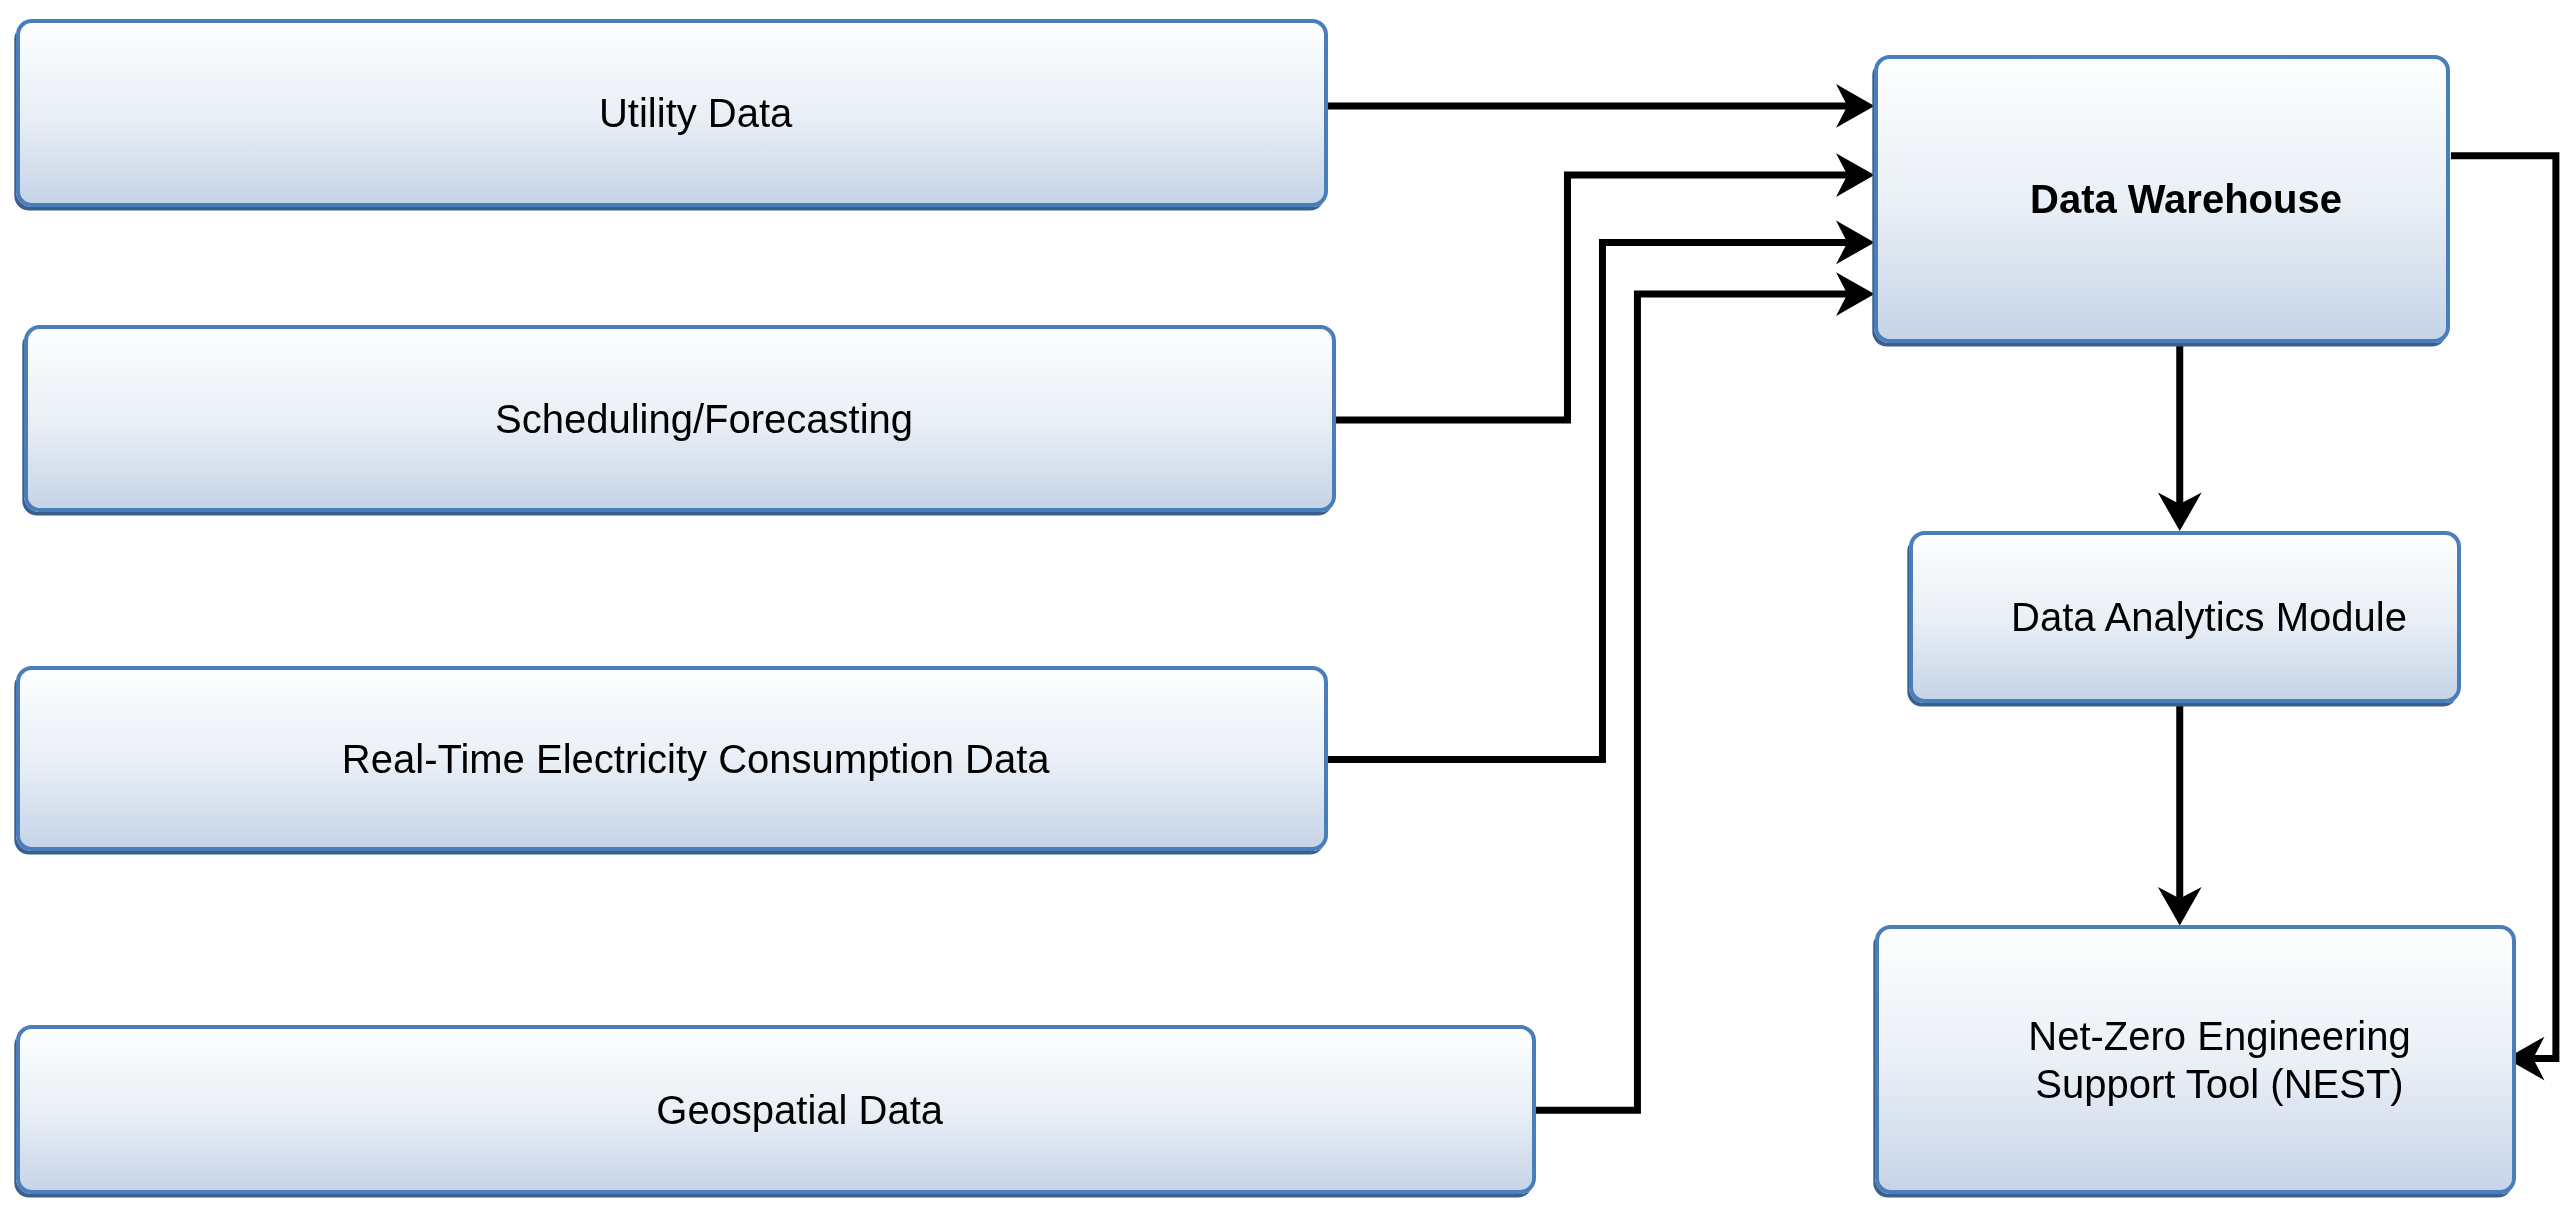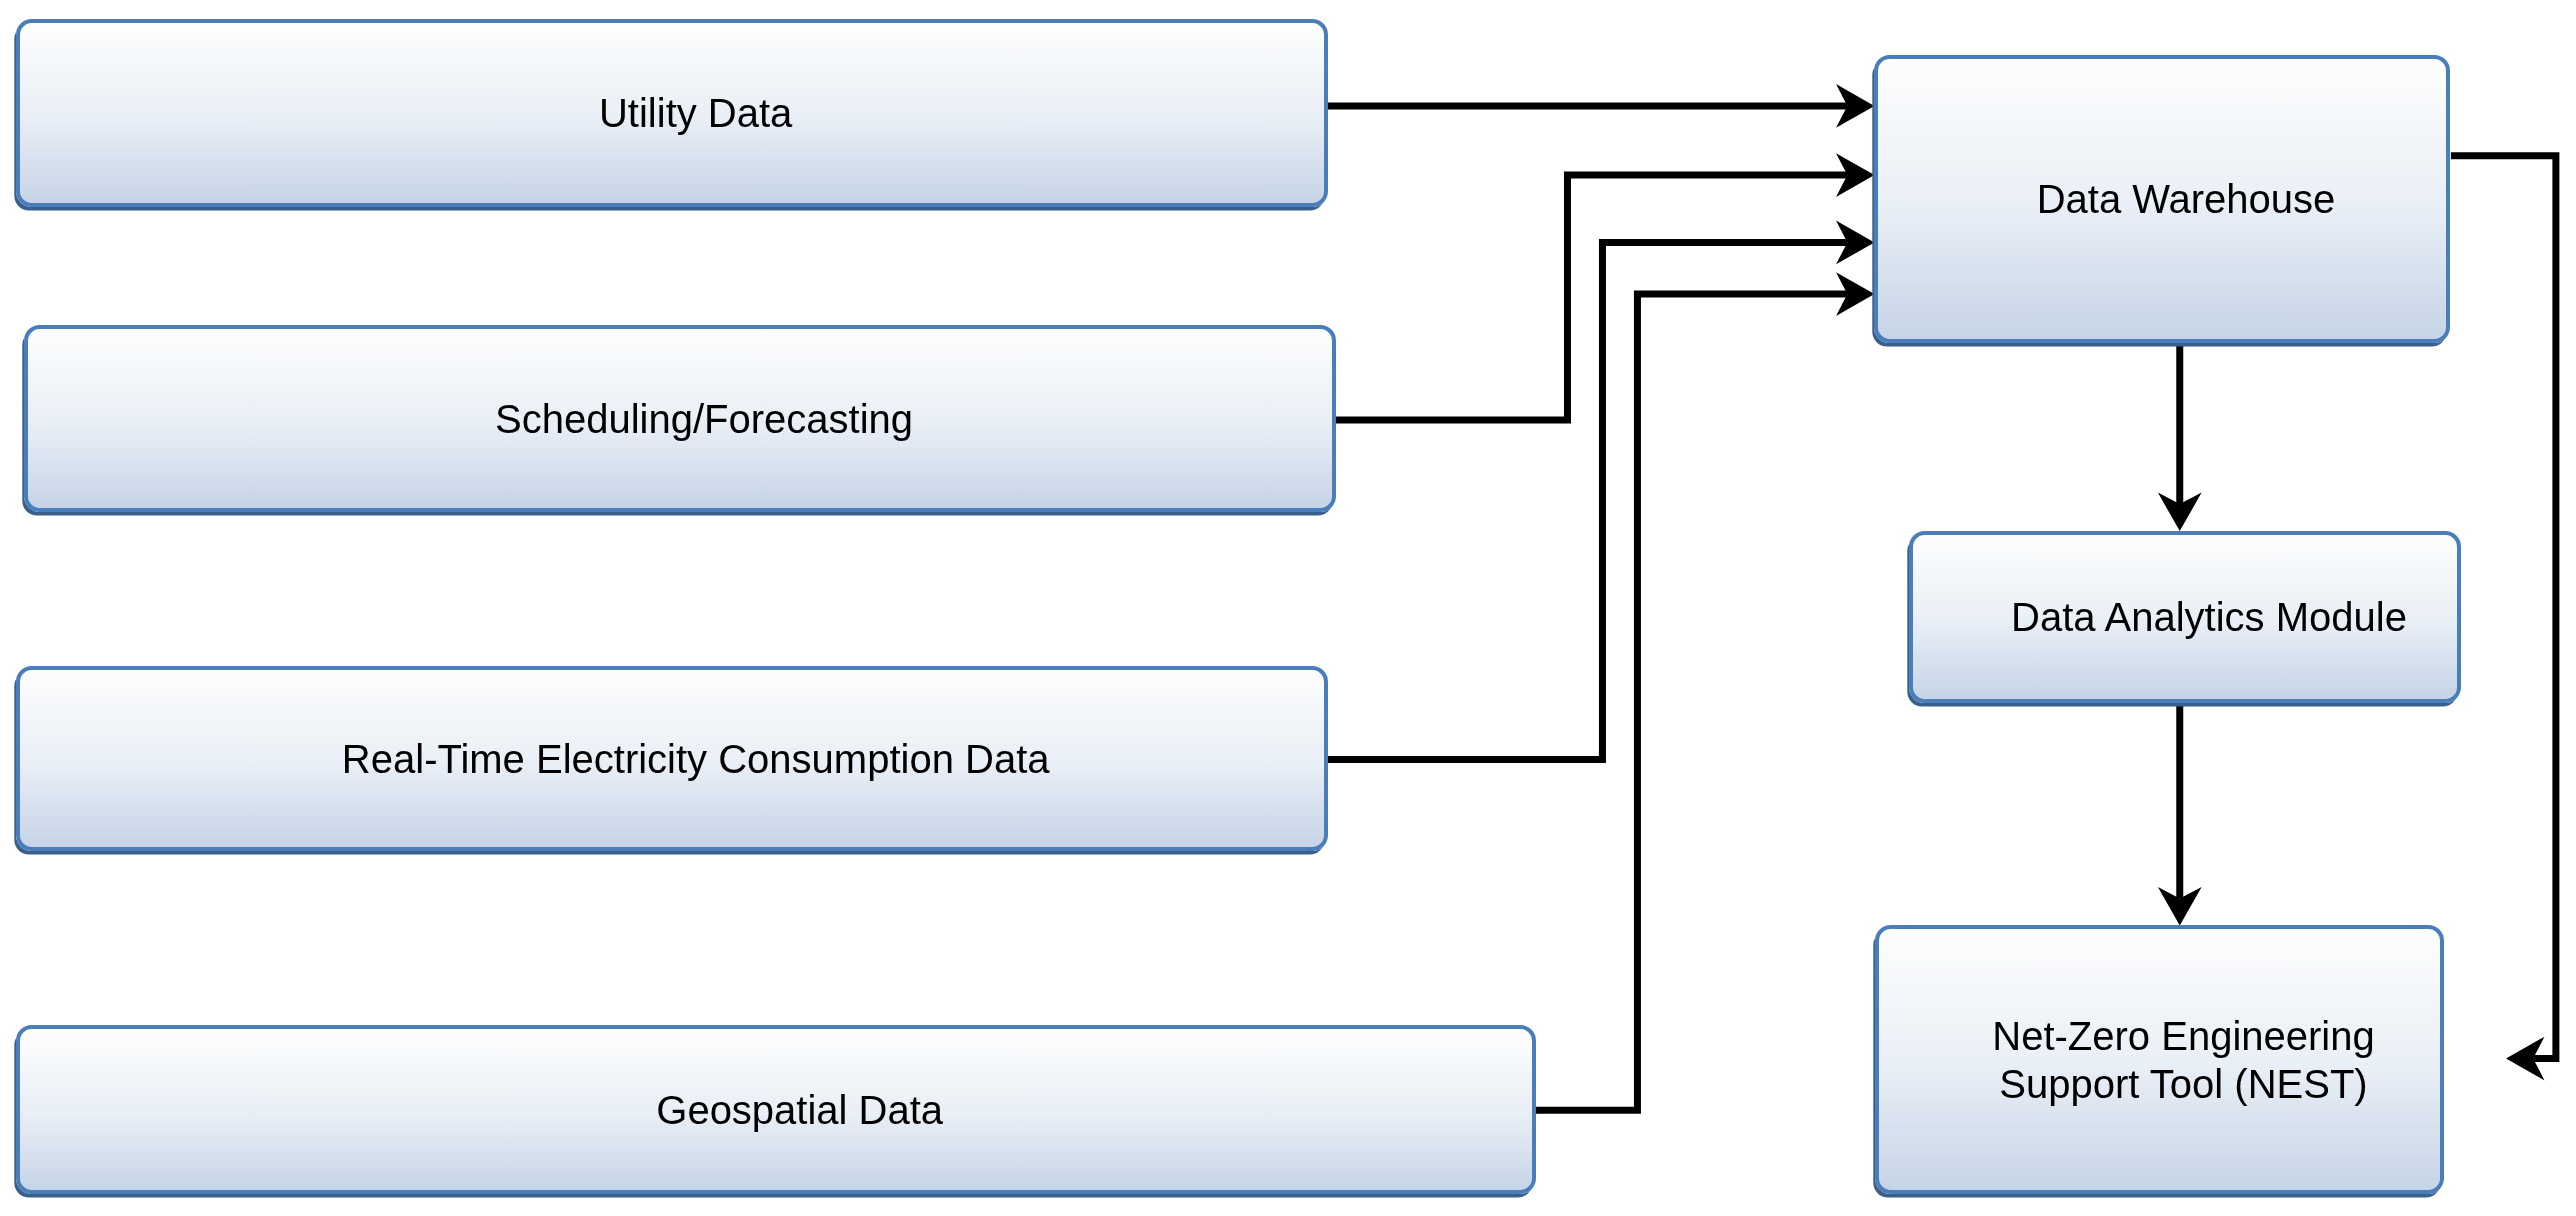--- a/index.html
+++ b/index.html
@@ -29,23 +29,23 @@
     border:4.4px solid var(--border);
     border-radius:15.7px;
     background:linear-gradient(to bottom,var(--fill-top) 0%,var(--fill-mid) 52%,var(--fill-bottom) 100%);
     box-shadow:-2.6px 4.4px 0 -0.9px var(--shadow);
     padding-left:48px;
   }
   .node-utility    {left:15.7px;  top:19px;   width:1312px; height:188px;}
   .node-scheduling {left:24px;  top:325px;  width:1312px; height:187px;}
   .node-realtime   {left:15.7px;  top:666px;  width:1312px; height:185px;}
   .node-geospatial {left:15.7px;  top:1025px; width:1520px; height:169px;}
-  .node-warehouse  {left:1874px;top:55px;   width:576px;  height:288px;}
+  .node-warehouse  {left:1874px;top:55px;   width:576px;  height:288px;font-weight:bold;}
   .node-analytics  {left:1909px;top:531px;  width:552px;  height:172px;}
-  .node-nest       {left:1875px;top:925px; width:569px;  height:269px;}
+  .node-nest       {left:1875px;top:925px; width:641px;  height:269px;}
   .node-nest .label{display:inline-block;max-width:490px;}
   .connector-layer{position:absolute;left:0;top:0;width:2576px;height:1217px;}
   .edge{stroke:var(--connector);stroke-width:8;fill:none;stroke-linejoin:miter;stroke-linecap:butt;}
   .head{fill:var(--connector);stroke:none;}
 </style>
 </head>
 <body>
 
 <div class="canvas">
 

